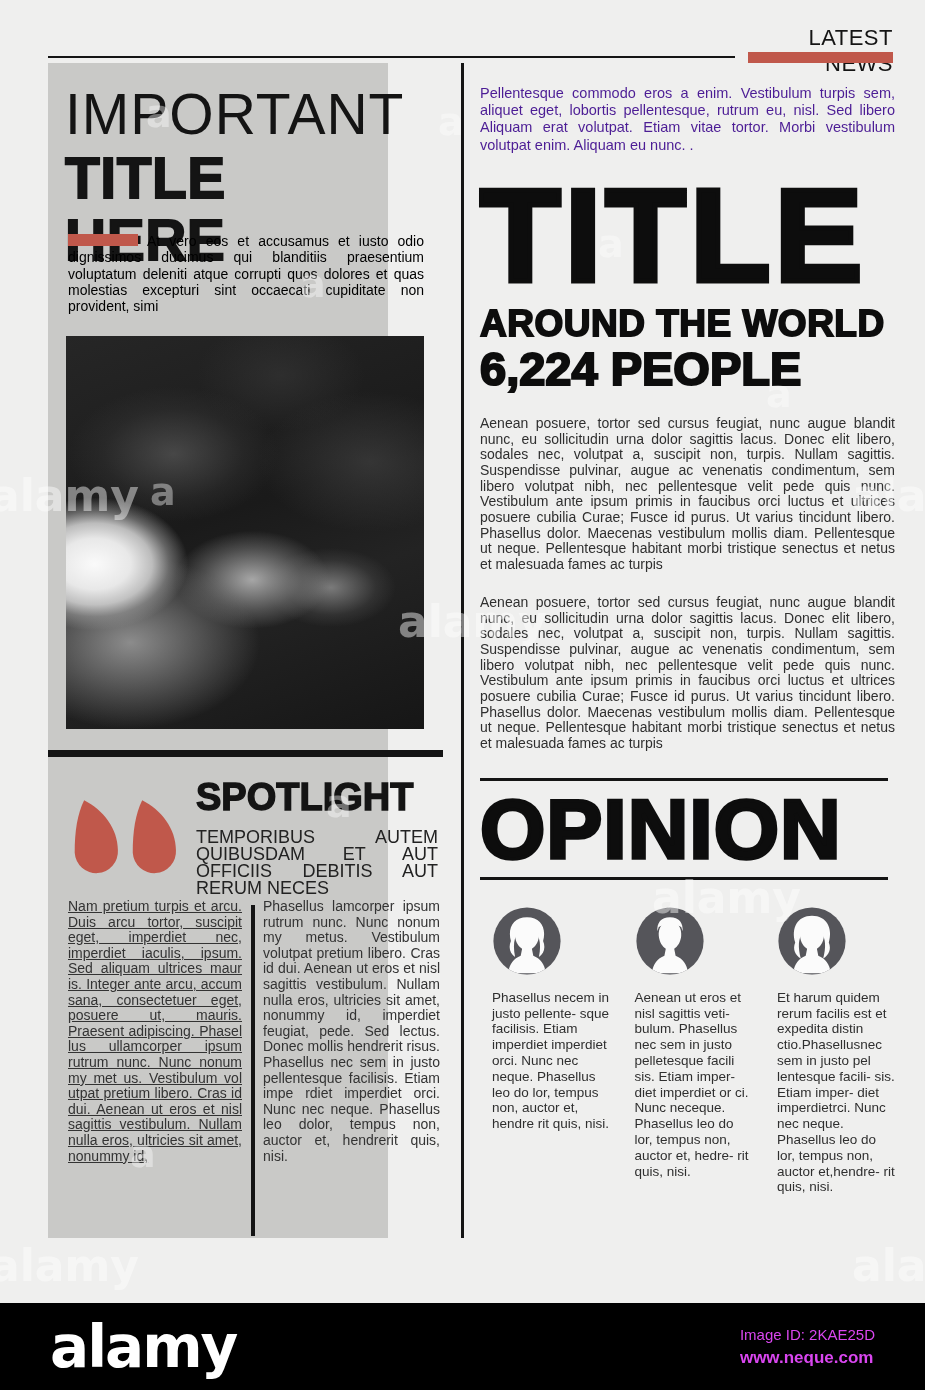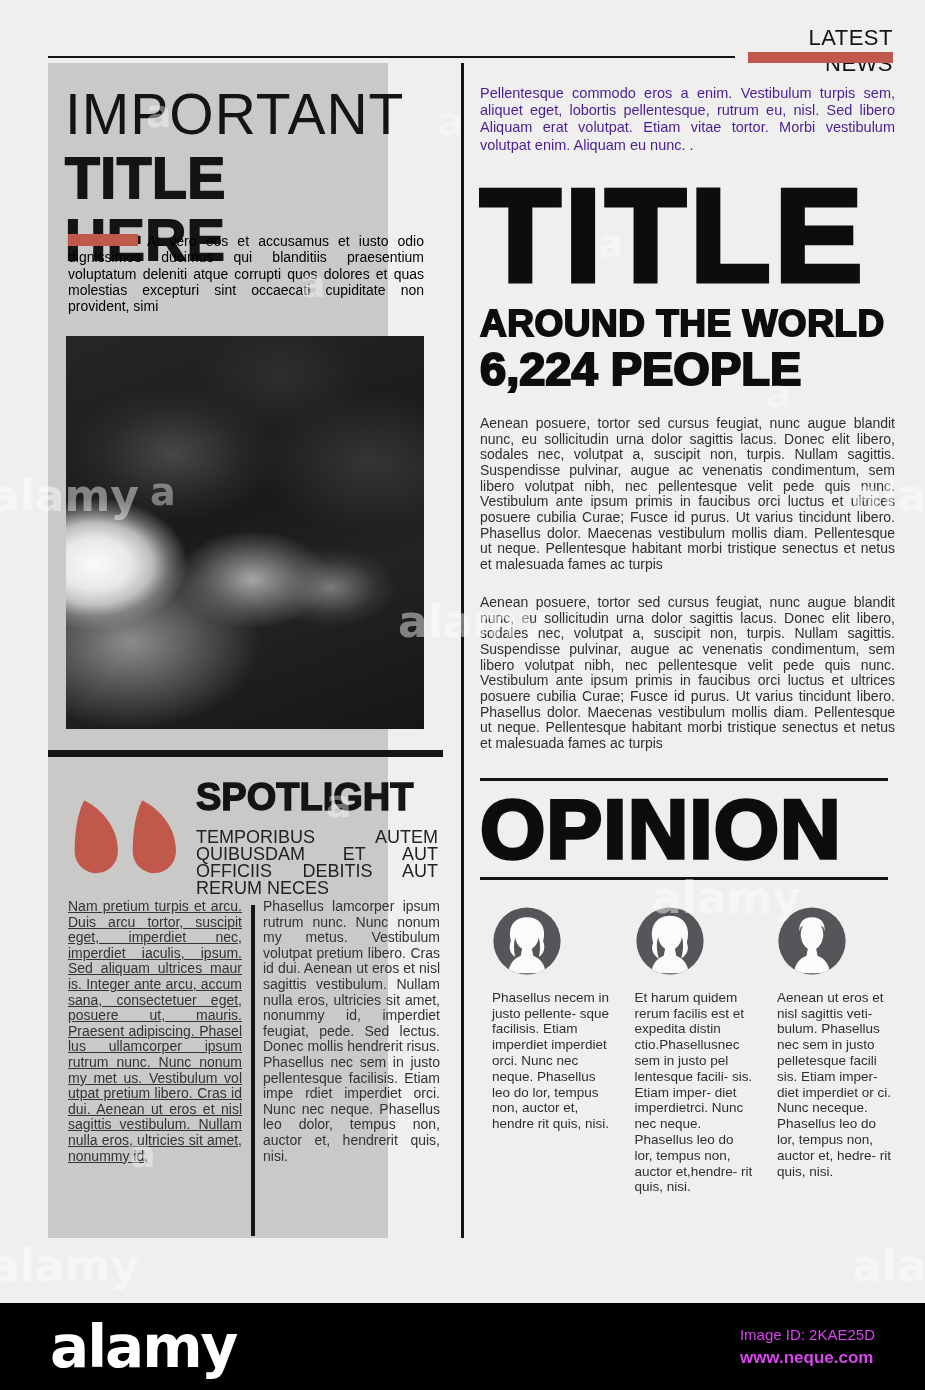--- a/index.html
+++ b/index.html
@@ -146,47 +146,47 @@
             <path d="M50,16 C30,16 22,32 27,50 C23,60 26,68 33,73 C30,58 31,46 37,39 C44,31 56,31 63,39 C69,46 70,58 67,73 C74,68 77,60 73,50 C78,32 70,16 50,16 Z"></path>
             <path d="M50,24 C38,24 32,33 33,44 C34,52 38,58 43,61 L41,71 C31,75 25,82 23,96 L77,96 C75,82 69,75 59,71 L57,61 C62,58 66,52 67,44 C68,33 62,24 50,24 Z"></path>
           </g>
         </svg>
         <p>Phasellus necem in justo pellente- sque facilisis. Etiam imperdiet imperdiet orci. Nunc nec neque. Phasellus leo do lor, tempus non, auctor et, hendre rit quis, nisi.</p>
       </div>
 
       <div class="author">
         <svg class="avatar" viewBox="0 0 100 100">
           <defs>
+              <clipPath id="c2">
+                <circle cx="50" cy="50" r="48"></circle>
+              </clipPath>
+            </defs>
+          <circle cx="50" cy="50" r="48" fill="#55555a"></circle>
+          <g clip-path="url(#c2)" fill="#fbfbfb">
+            <path d="M50,16 C37,16 31,24 32,36 L34,30 C41,25 59,25 66,30 L68,36 C69,24 63,16 50,16 Z"></path>
+            <path d="M50,22 C39,22 33,31 34,43 C35,52 39,58 44,61 L42,71 C32,75 26,82 24,96 L76,96 C74,82 68,75 58,71 L56,61 C61,58 65,52 66,43 C67,31 61,22 50,22 Z"></path>
+          </g>
+        </svg>
+        <p>Aenean ut eros et nisl sagittis veti- bulum. Phasellus nec sem in justo pelletesque facili sis. Etiam imper- diet imperdiet or ci. Nunc neceque. Phasellus leo do lor, tempus non, auctor et, hedre- rit quis, nisi.</p>
+      </div>
+
+      <div class="author">
+        <svg class="avatar" viewBox="0 0 100 100">
+          <defs>
               <clipPath id="c3">
                 <circle cx="50" cy="50" r="48"></circle>
               </clipPath>
             </defs>
           <circle cx="50" cy="50" r="48" fill="#55555a"></circle>
           <g clip-path="url(#c3)" fill="#fbfbfb">
             <path d="M50,14 C29,14 20,32 26,52 C22,62 26,70 34,75 C30,60 30,46 37,38 C44,30 56,30 63,38 C70,46 70,60 66,75 C74,70 78,62 74,52 C80,32 71,14 50,14 Z"></path>
             <path d="M50,24 C38,24 32,33 33,44 C34,52 38,58 43,61 L41,71 C31,75 25,82 23,96 L77,96 C75,82 69,75 59,71 L57,61 C62,58 66,52 67,44 C68,33 62,24 50,24 Z"></path>
           </g>
         </svg>
         <p>Et harum quidem rerum facilis est et expedita distin ctio.Phasellusnec sem in justo pel lentesque facili- sis. Etiam imper- diet imperdietrci. Nunc nec neque. Phasellus leo do lor, tempus non, auctor et,hendre- rit quis, nisi.</p>
-      </div>
-
-      <div class="author">
-        <svg class="avatar" viewBox="0 0 100 100">
-          <defs>
-              <clipPath id="c2">
-                <circle cx="50" cy="50" r="48"></circle>
-              </clipPath>
-            </defs>
-          <circle cx="50" cy="50" r="48" fill="#55555a"></circle>
-          <g clip-path="url(#c2)" fill="#fbfbfb">
-            <path d="M50,16 C37,16 31,24 32,36 L34,30 C41,25 59,25 66,30 L68,36 C69,24 63,16 50,16 Z"></path>
-            <path d="M50,22 C39,22 33,31 34,43 C35,52 39,58 44,61 L42,71 C32,75 26,82 24,96 L76,96 C74,82 68,75 58,71 L56,61 C61,58 65,52 66,43 C67,31 61,22 50,22 Z"></path>
-          </g>
-        </svg>
-        <p>Aenean ut eros et nisl sagittis veti- bulum. Phasellus nec sem in justo pelletesque facili sis. Etiam imper- diet imperdiet or ci. Nunc neceque. Phasellus leo do lor, tempus non, auctor et, hedre- rit quis, nisi.</p>
       </div>
 
     </div>
   </div>
 
   <span class="wm" style="left:-10px; top:470px;">alamy</span>
   <span class="wm" style="left:398px; top:596px;">alamy</span>
   <span class="wm" style="left:652px; top:872px;">alamy</span>
   <span class="wm" style="left:852px; top:470px;">alamy</span>
   <span class="wm" style="left:852px; top:1240px;">alamy</span>

